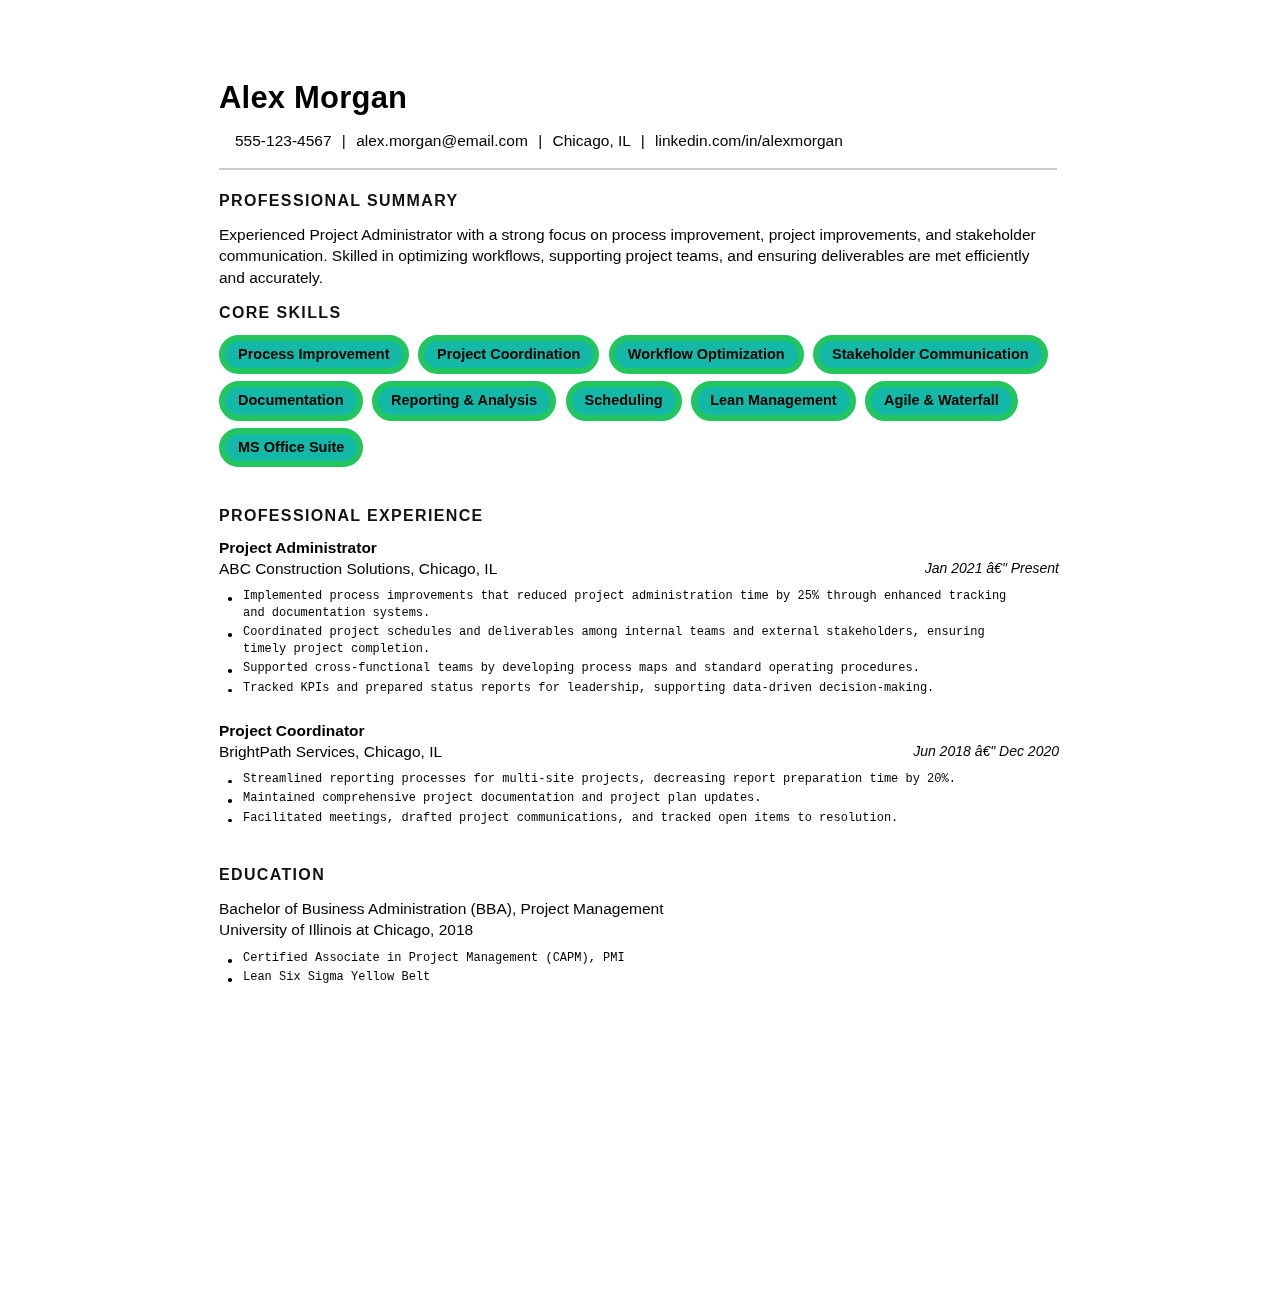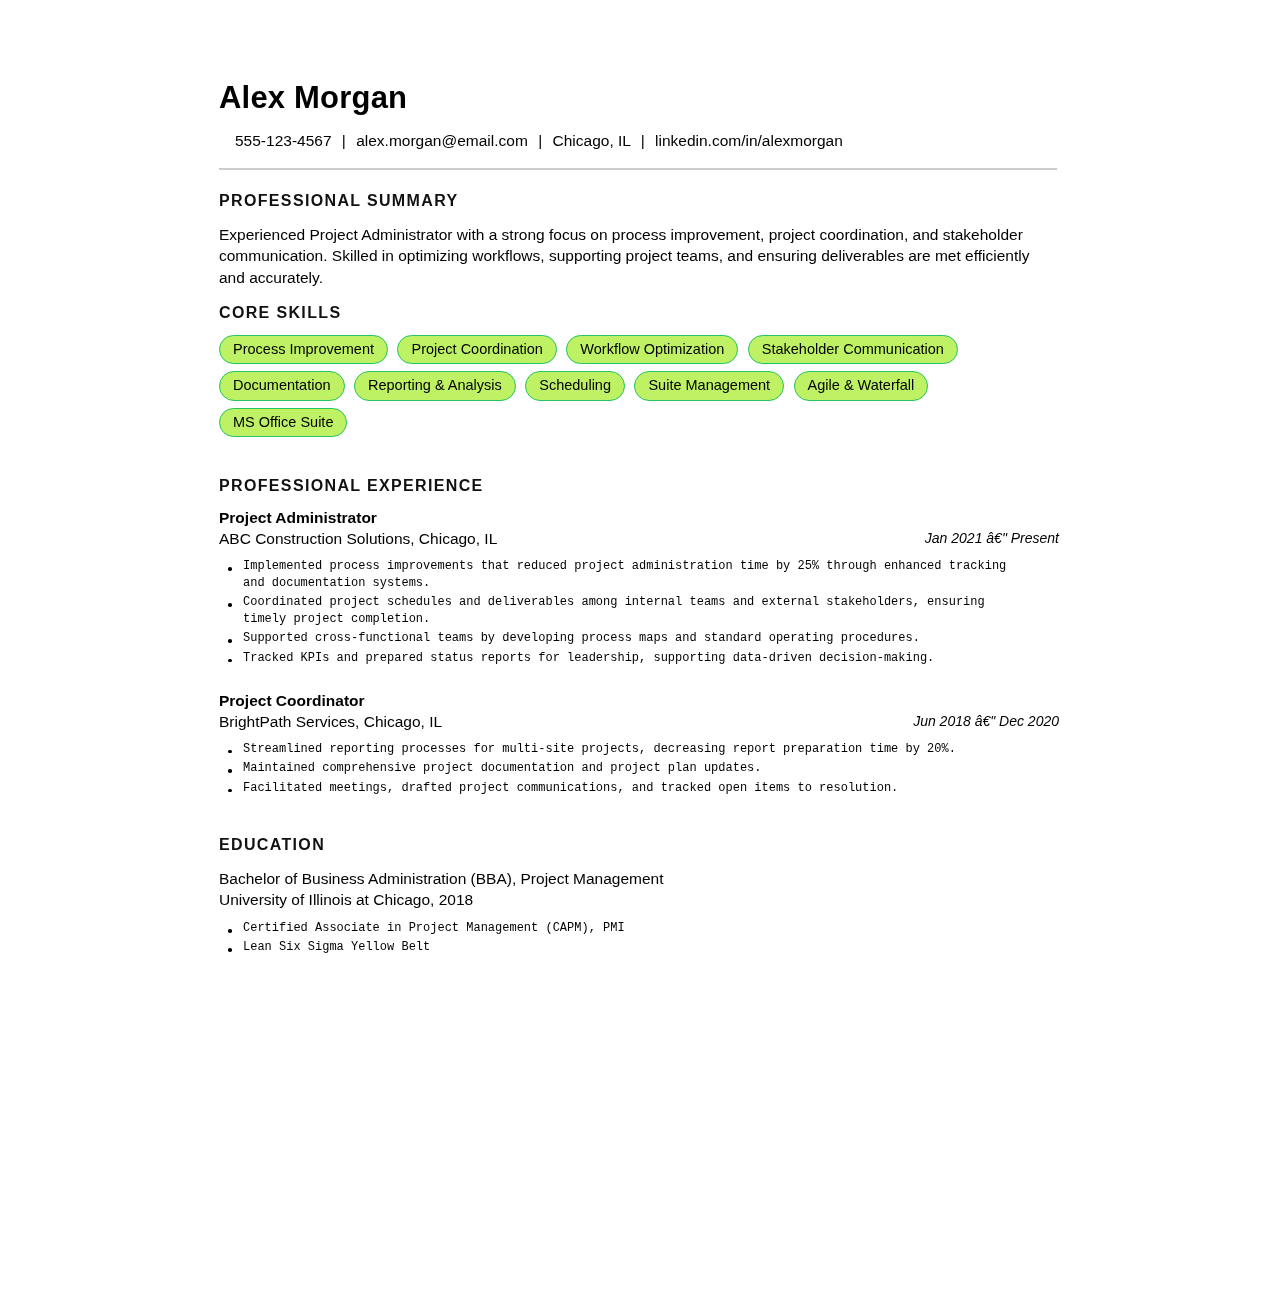--- a/index.html
+++ b/index.html
@@ -84,29 +84,30 @@
     margin: 13px 0 0 0;
     width: 838px;
   }
   .chip-row {
     display: block;
     margin-bottom: 7px;
     white-space: nowrap;
   }
   .chip {
     display: inline-block;
-    border: 1px solid #22c55e;
+    border: 6px solid #22c55e;
     border-radius: 999px;
-    background: #bef264;
+    background: #14b8a6;
     font-size: 14.5px;
     line-height: 1;
     padding: 6px 13px 7px 13px;
     margin-right: 5px;
     color: #000;
     vertical-align: top;
+    font-weight: bold;
   }
 
   
   .job { margin-top: 14px; }
   .job + .job { margin-top: 26px; }
   .job-title {
     font-size: 15.5px;
     font-weight: bold;
     line-height: 1.22;
     margin: 0;
@@ -181,37 +182,37 @@
         <span class="sep">|</span>
         <span>Chicago, IL</span>
         <span class="sep">|</span>
         <span>linkedin.com/in/alexmorgan</span>
       </p>
       <hr class="rule">
     </div>
 
     <div>
       <h2 class="sec-head sec-sum">PROFESSIONAL SUMMARY</h2>
-      <p class="summary">Experienced Project Administrator with a strong focus on process improvement, project coordination, and stakeholder communication. Skilled in optimizing workflows, supporting project teams, and ensuring deliverables are met efficiently and accurately.</p>
+      <p class="summary">Experienced Project Administrator with a strong focus on process improvement, project improvements, and stakeholder communication. Skilled in optimizing workflows, supporting project teams, and ensuring deliverables are met efficiently and accurately.</p>
     </div>
 
     <div>
       <h2 class="sec-head sec-skill">CORE SKILLS</h2>
       <div class="chips">
         <div class="chip-row">
           <span class="chip">Process Improvement</span>
           <span class="chip">Project Coordination</span>
           <span class="chip">Workflow Optimization</span>
           <span class="chip">Stakeholder Communication</span>
         </div>
         <div class="chip-row">
           <span class="chip">Documentation</span>
           <span class="chip">Reporting &amp; Analysis</span>
           <span class="chip">Scheduling</span>
-          <span class="chip">Suite Management</span>
+          <span class="chip">Lean Management</span>
           <span class="chip">Agile &amp; Waterfall</span>
         </div>
         <div class="chip-row">
           <span class="chip">MS Office Suite</span>
         </div>
       </div>
     </div>
 
     <div>
       <h2 class="sec-head sec-exp">PROFESSIONAL EXPERIENCE</h2>

